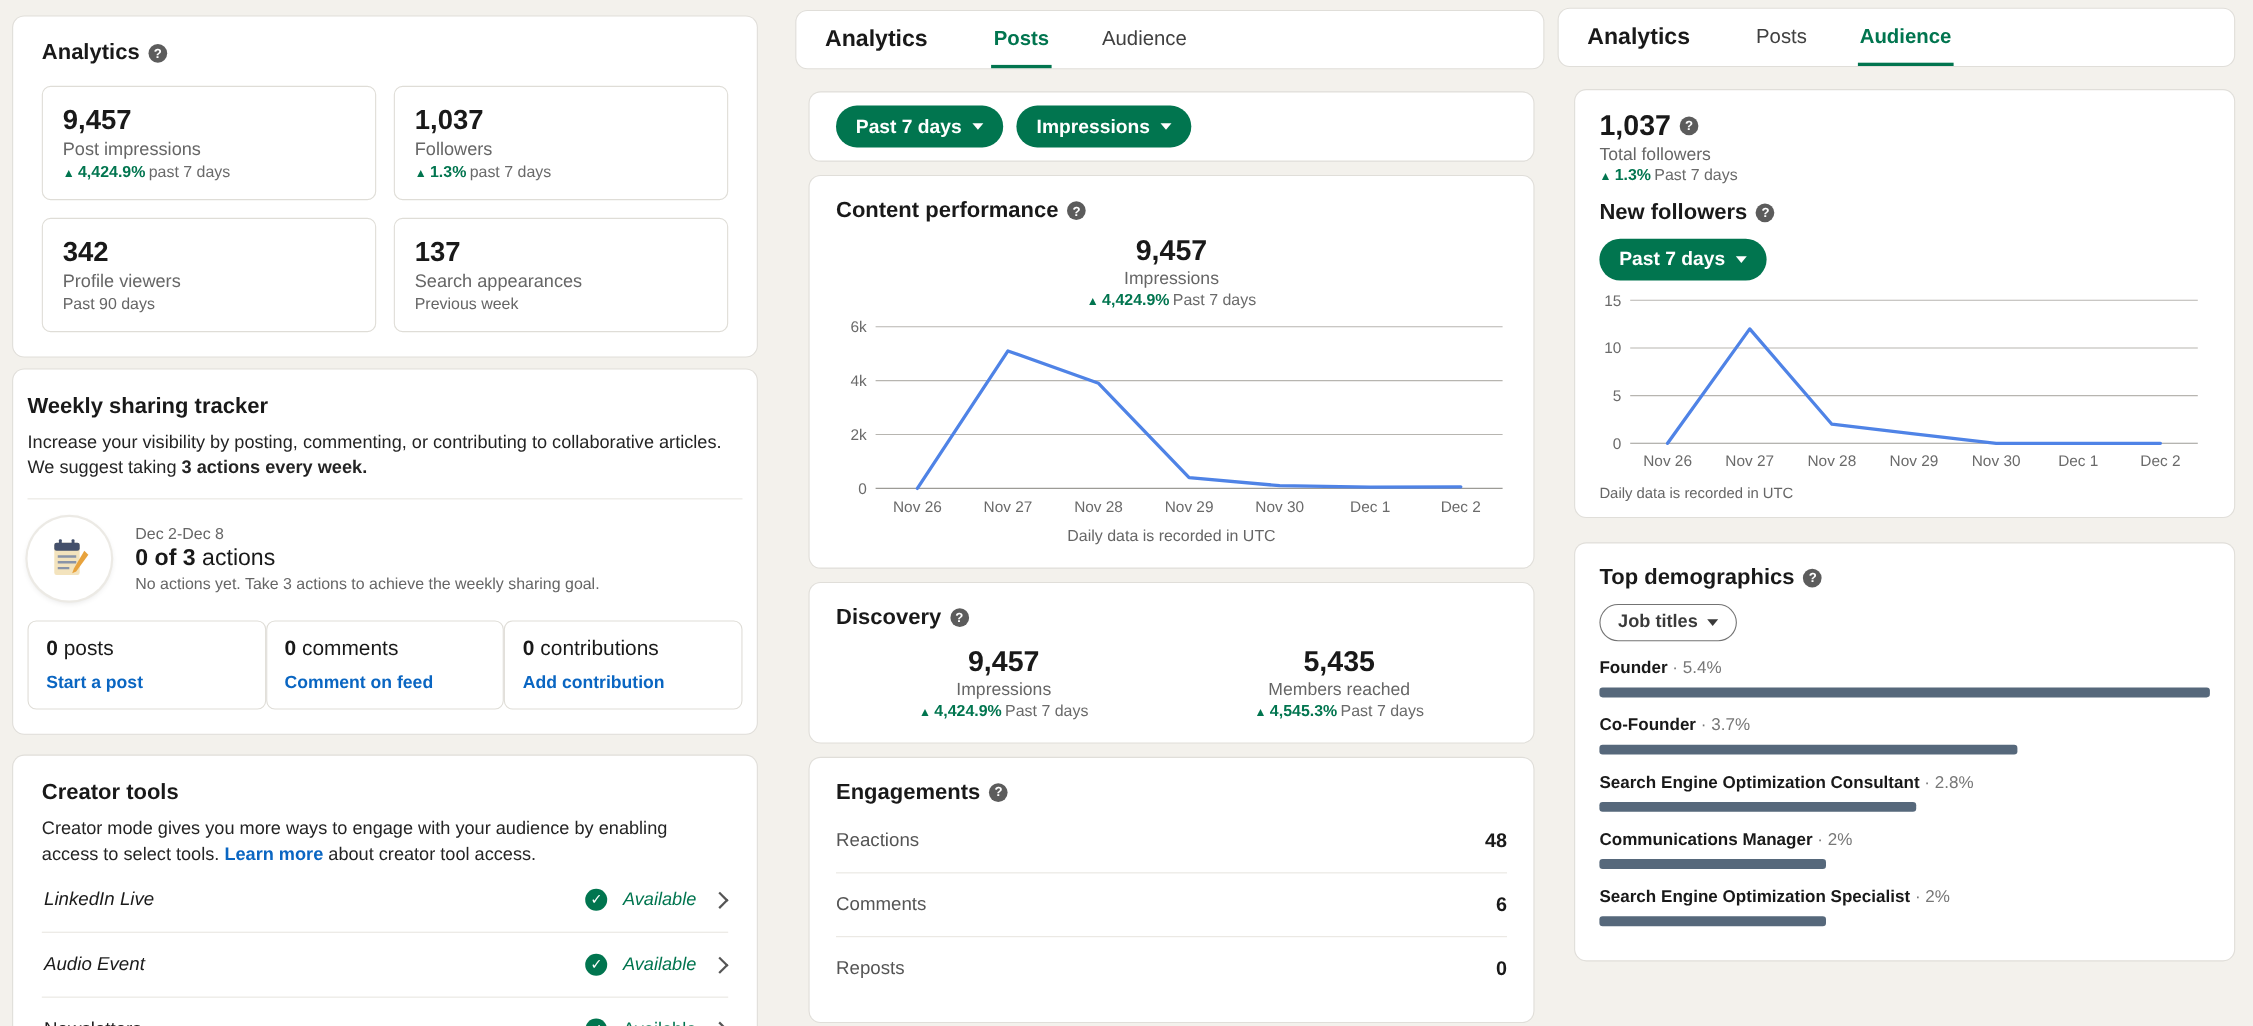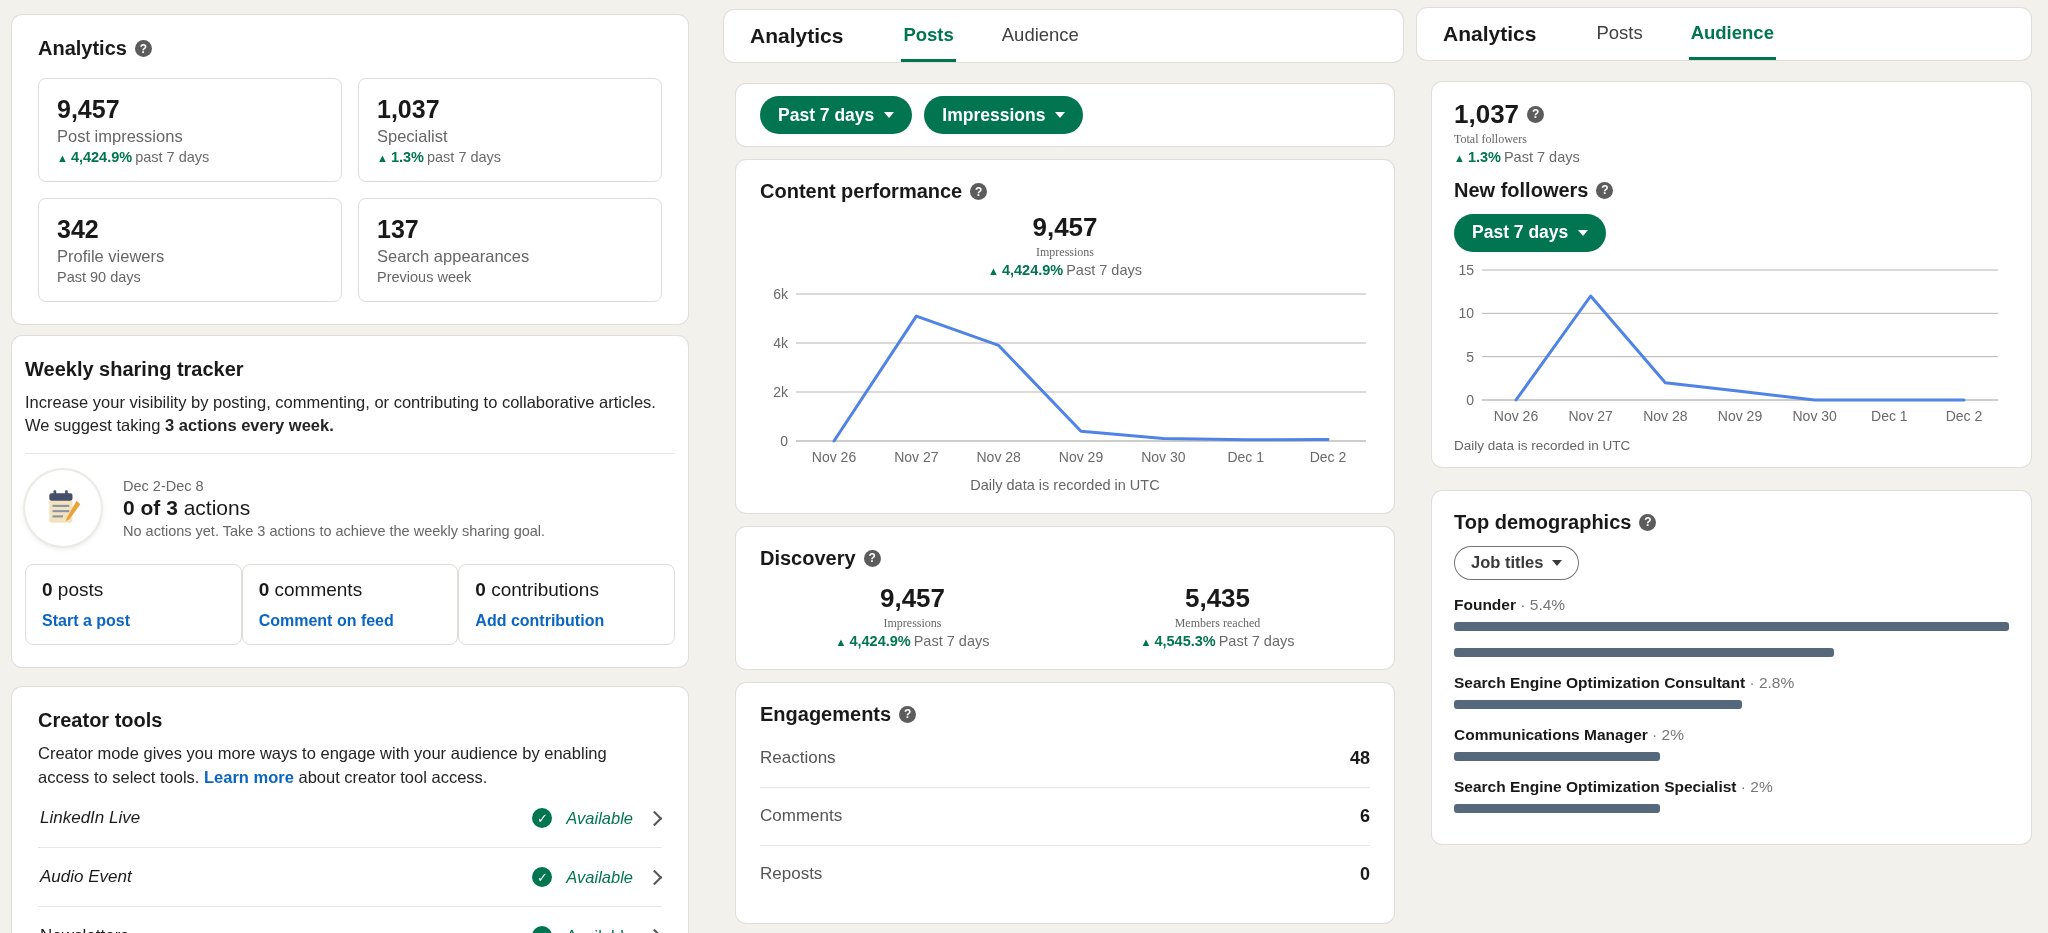--- a/index.html
+++ b/index.html
@@ -86,21 +86,21 @@
     display:inline-flex;align-items:center;height:34px;padding:0 16px;border-radius:17px;
     background:#fff;color:#3a3a3a;font-size:16.5px;font-weight:bold;border:1.5px solid rgba(0,0,0,0.55);cursor:pointer;
     font-family:inherit;
   }
   .caret-down-dark{width:0;height:0;border-left:5px solid transparent;border-right:5px solid transparent;border-top:6px solid #3a3a3a;display:inline-block;margin-left:9px;}
   
   .col-mid .card, .col-mid .panel-header{margin-left:12px;margin-right:10px;}
   .col-mid .panel-header{margin-left:0;margin-right:1px;}
   .section-card{padding:20px 24px;margin-bottom:14px;text-align:center;}
   .big-value{font-size:26px;font-weight:bold;margin-top:10px;line-height:1.15;}
-  .chart-label{font-size:12px;color:#666;margin-top:2px;font-family:Liberation Serif, serif;}
+  .chart-label{font-size:16px;color:#666;margin-top:2px;}
   .chart-sub{font-size:14.5px;margin-top:2px;}
   svg text.tick{font-family:"Liberation Sans","DejaVu Sans",sans-serif;font-size:14px;fill:#6a6a6a;}
   .disc-grid{display:grid;grid-template-columns:1fr 1fr;margin-top:14px;}
   .eng-row{display:flex;justify-content:space-between;align-items:center;padding:18px 0;}
   .eng-row:not(:last-child){border-bottom:1px solid #e9e7e2;}
   .eng-label{font-size:17px;color:#555;}
   .eng-value{font-size:18px;font-weight:bold;color:#191919;}
   
   .col-right .card{margin-left:15px;}
   .followers-card{padding:18px 22px 14px 22px;margin-bottom:24px;}
@@ -125,21 +125,21 @@
       <span class="help">?</span>
     </h2>
     <div class="stat-grid">
       <div class="stat-box">
         <div class="stat-value">9,457</div>
         <div class="stat-label">Post impressions</div>
         <div class="stat-sub"><span class="up">▲</span><span class="delta">4,424.9%</span><span class="period">past 7 days</span></div>
       </div>
       <div class="stat-box">
         <div class="stat-value">1,037</div>
-        <div class="stat-label">Specialist</div>
+        <div class="stat-label">Followers</div>
         <div class="stat-sub"><span class="up">▲</span><span class="delta">1.3%</span><span class="period">past 7 days</span></div>
       </div>
       <div class="stat-box">
         <div class="stat-value">342</div>
         <div class="stat-label">Profile viewers</div>
         <div class="stat-sub muted">Past 90 days</div>
       </div>
       <div class="stat-box">
         <div class="stat-value">137</div>
         <div class="stat-label">Search appearances</div>
@@ -370,20 +370,21 @@
           <span>Job titles</span>
           <span class="caret-down-dark"></span>
         </button>
     </div>
     <div>
       <div class="demo-row">
         <div class="demo-label"><strong>Founder</strong> <span class="demo-pct"><span>·</span> <span>5.4%</span></span></div>
         <div class="demo-bar" style="width: 100%; background: rgb(86, 104, 123);"></div>
       </div>
       <div class="demo-row">
+        <div class="demo-label"><strong>Co-Founder</strong> <span class="demo-pct"><span>·</span> <span>3.7%</span></span></div>
         <div class="demo-bar" style="width: 68.5185%; background: rgb(86, 104, 123);"></div>
       </div>
       <div class="demo-row">
         <div class="demo-label"><strong>Search Engine Optimization Consultant</strong> <span class="demo-pct"><span>·</span> <span>2.8%</span></span></div>
         <div class="demo-bar" style="width: 51.8519%; background: rgb(86, 104, 123);"></div>
       </div>
       <div class="demo-row">
         <div class="demo-label"><strong>Communications Manager</strong> <span class="demo-pct"><span>·</span> <span>2%</span></span></div>
         <div class="demo-bar" style="width: 37.037%; background: rgb(86, 104, 123);"></div>
       </div>

